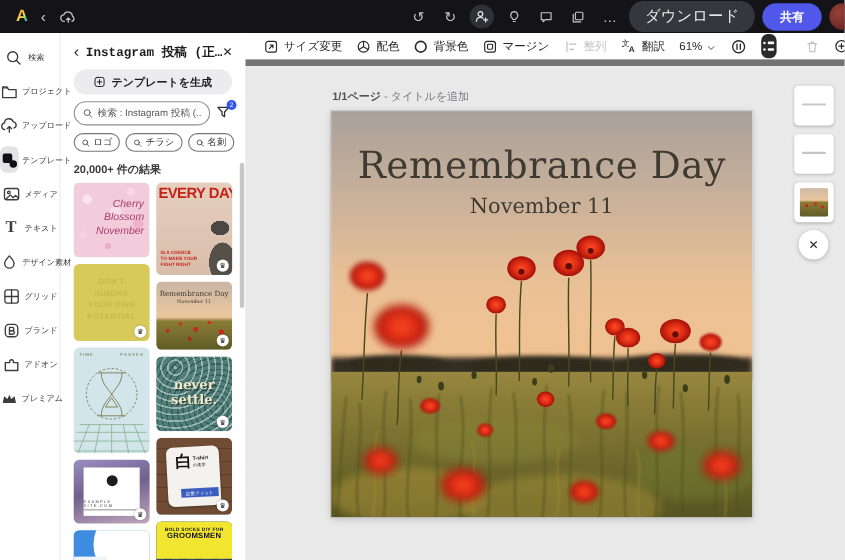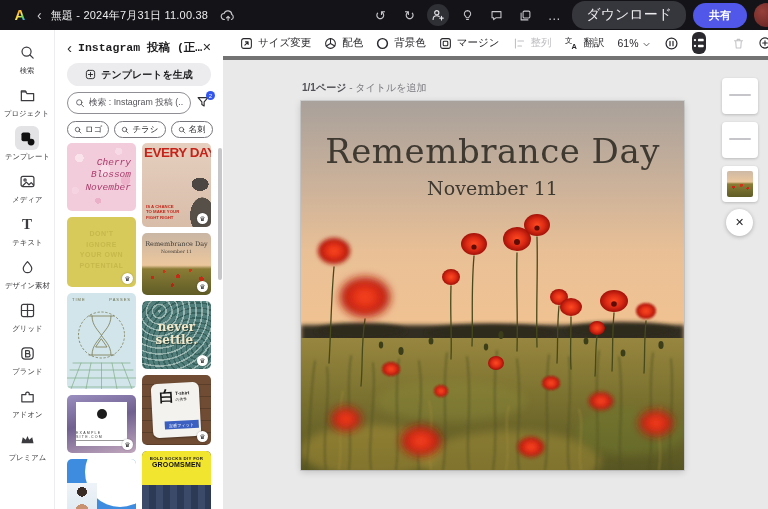--- a/index.html
+++ b/index.html
@@ -20,21 +20,21 @@
   .tb-title { font-size:11px; color:#ececee; letter-spacing:.2px; }
   .tb-icon { width:22px; height:22px; display:flex; align-items:center; justify-content:center; color:#c6c6cb; font-size:13px; }
   .tb-right { margin-left:auto; display:flex; align-items:center; gap:7px; padding-right:0; }
   .chip-circle { background:#2f2f36; border-radius:50%; color:#e4e4e8; }
   .btn-dl { background:#36363d; color:#ececee; font-size:14px; padding:5px 14px; border-radius:13px; white-space:nowrap; }
   .btn-share { background:#5157e8; color:#fff; font-size:11px; font-weight:bold; padding:5px 16px; border-radius:13px; white-space:nowrap; }
   .avatar { width:24px; height:24px; border-radius:50%; background:radial-gradient(circle at 35% 35%, #96403a, #5e1f1e); flex:none; margin-right:-10px; }
 
   
   .rail { position:absolute; top:30px; left:0; bottom:0; width:55px; background:#fff; border-right:1px solid #ededf0; display:flex; flex-direction:column; align-items:center; padding-top:7px; z-index:20; }
-  .rail-item { display:flex; flex-direction:column; align-items:center; gap:1px; padding:3px 0 4px; width:100%; cursor:pointer; }
+  .rail-item { display:flex; flex-direction:row; align-items:center; gap:1px; padding:3px 0 4px; width:100%; cursor:pointer; }
   .rail-icon { width:24px; height:24px; display:flex; align-items:center; justify-content:center; border-radius:6px; color:#3c3c40; }
   .rail-item.active .rail-icon { background:#e3e3e6; color:#101011; }
   .rail-label { font-size:8px; color:#3c3c40; white-space:nowrap; transform:scale(.92); }
   .rail-ticon { font-family:"Liberation Serif",serif; font-size:15px; font-weight:bold; }
 
   
   .panel { position:absolute; top:30px; left:55px; bottom:0; width:168px; background:#fff; padding:8px 12px 0; z-index:19; }
   .panel-head { display:flex; align-items:center; height:18px; }
   .panel-back { font-size:15px; color:#2c2c2e; line-height:1; }
   .panel-title { font-size:11.5px; font-weight:bold; color:#1e1e20; margin-left:6px; white-space:nowrap;font-family:Liberation Mono, monospace; }
@@ -55,21 +55,21 @@
   .panel-sb { position:absolute; top:118px; right:1px; width:4px; height:132px; border-radius:2px; background:#c7c7ca; }
 
   
   .t-cherry { height:68px; background:#f3ccdb;
     background-image:radial-gradient(circle 7px at 18% 22%, #fbe3ec 60%, transparent 61%),
       radial-gradient(circle 6px at 75% 12%, #f8d9e6 60%, transparent 61%),
       radial-gradient(circle 8px at 85% 55%, #eeb3ca 60%, transparent 61%),
       radial-gradient(circle 6px at 12% 70%, #f6d3e1 60%, transparent 61%),
       radial-gradient(circle 5px at 45% 85%, #eab0c8 60%, transparent 61%),
       radial-gradient(circle 9px at 55% 40%, #f9dde9 60%, transparent 61%); }
-  .t-cherry .script { position:absolute; top:14px; right:5px; text-align:right; font-family:Liberation Mono, monospace; font-style:italic; font-size:9.5px; line-height:1.3; color:#a93d6c; }
+  .t-cherry .script { position:absolute; top:14px; right:5px; text-align:right; font-family:Liberation Sans, sans-serif; font-style:italic; font-size:9.5px; line-height:1.3; color:#a93d6c; }
   .t-everyday { height:84px; background:linear-gradient(180deg,#e6cfbf,#d8bda9); }
   .t-everyday .big { position:absolute; top:2px; left:2px; right:0; font-size:13.5px; font-weight:900; letter-spacing:-.5px; color:#c52319; white-space:nowrap; }
   .t-everyday .boxer { position:absolute; right:-8px; bottom:-6px; width:42px; height:58px; background:radial-gradient(ellipse 14px 11px at 55% 16%, #4c4743 60%, transparent 61%), radial-gradient(ellipse 20px 30px at 60% 70%, #565049 60%, transparent 61%); filter:blur(.4px); }
   .t-everyday .body { position:absolute; left:4px; bottom:6px; width:34px; font-size:4.3px; font-weight:bold; color:#c5261b; line-height:1.35; }
   .t-yellow { height:70px; background:#d7ca5b; }
   .t-yellow .faint { position:absolute; inset:12px 8px; font-size:7px; font-weight:800; color:#c6b84b; text-align:center; line-height:1.5; letter-spacing:.5px; }
   .t-hourglass { height:96px; background:#d2e5ea; }
   .t-hourglass .corner { position:absolute; top:4px; font-size:4px; letter-spacing:1px; color:#6e6e4a; }
   .t-hourglass .cl { left:5px; } .t-hourglass .cr { right:5px; }
   .t-example { height:58px; background:linear-gradient(165deg,#9a8fc0 0%,#70608f 45%,#c2a8be 100%); }
@@ -100,21 +100,21 @@
   .t-tshirt .tt { position:absolute; left:24px; top:8px; font-size:4.6px; font-weight:bold; color:#141414; }
   .t-tshirt .ts { position:absolute; left:24px; top:14px; font-size:3.8px; color:#141414; }
   .t-tshirt .ribbon { position:absolute; left:12px; bottom:8px; background:#3a5fc0; color:#fff; font-size:4.2px; padding:1.5px 4px; }
   .t-groomsmen { height:80px; background:#2c3a55; background-image:repeating-linear-gradient(90deg,#3a4a68 0 7px, #2c3a55 7px 14px); }
   .t-groomsmen .yellow-top { position:absolute; top:0; left:0; right:0; height:34px; background:#f2e52f; text-align:center; padding-top:5px; }
   .t-groomsmen .gs { font-size:4.4px; font-weight:bold; color:#151515; letter-spacing:.3px; }
   .t-groomsmen .gb { font-size:7px; font-weight:900; color:#111; letter-spacing:.2px; }
 
   
   .main { position:absolute; top:30px; left:223px; right:0; bottom:0; background:#e9e9ea; }
-  .toolbar { position:absolute; top:0; left:0; right:0; height:30px; background:#fff; border-bottom:4px solid #737373; display:flex; align-items:center; gap:13px; padding:0 12px 0 17px; z-index:10; }
+  .toolbar { position:absolute; top:0; left:0; right:0; height:30px; background:#fff; border-bottom:6px solid #737373; display:flex; align-items:center; gap:13px; padding:0 12px 0 17px; z-index:10; }
   .tool { display:flex; align-items:center; gap:5px; font-size:10.5px; color:#28282c; cursor:pointer; white-space:nowrap; }
   .tool.disabled { color:#bfbfc3; cursor:default; }
   .zoom-ctl { display:flex; align-items:flex-end; gap:3px; font-size:10.5px; color:#28282c; margin-left:auto; cursor:pointer; }
   .pages-btn { width:22px; height:22px; border-radius:6px; background:#2a2a2e; display:flex; align-items:center; justify-content:center; cursor:pointer; }
   .tb-sep { width:1px; height:16px; background:#e2e2e5; }
   .icon-btn { display:flex; align-items:center; justify-content:center; color:#28282c; cursor:pointer; }
   .icon-btn.disabled { color:#c3c3c7; cursor:default; }
 
   .page-label { position:absolute; top:51px; left:79px; font-size:10px; color:#7a7a7f; }
   .page-label .pl-strong { color:#515155; font-weight:bold; }
@@ -138,21 +138,20 @@
 </style>
 </head>
 <body>
 
 <div class="screen">
 
   <div class="topbar">
     <div class="tb-left">
       <div class="logo-a">A</div>
       <span class="tb-back">‹</span>
-      <span class="tb-title">無題 - 2024年7月31日 11.00.38</span>
       <span class="tb-icon">
         <svg class="s" width="16" height="13" viewBox="0 0 18 14">
             <path d="M5 11.5 a3.4 3.4 0 0 1 -.4-6.8 A4.5 4.5 0 0 1 13.3 6 a3 3 0 0 1 -.4 5.5"></path>
             <path d="M7.3 9.7 l1.8-1.8 1.8 1.8 M9.1 8.2 v4.2"></path>
           </svg>
       </span>
     </div>
     <div class="tb-right">
       <span class="tb-icon">↺</span>
       <span class="tb-icon">↻</span>
@@ -199,20 +198,29 @@
     </div>
     <div class="rail-item">
       <span class="rail-icon">
           <svg class="s" width="17" height="17" viewBox="0 0 18 18">
             <path d="M2.5 5.2 h4.6 l1.4 1.7 h7 v7.6 h-13 z"></path>
             <path d="M2.5 5.2 v-1 h4.2 l.7.8"></path>
           </svg>
         </span>
       <span class="rail-label">プロジェクト</span>
     </div>
+    <div class="rail-item">
+      <span class="rail-icon">
+          <svg class="s" width="17" height="17" viewBox="0 0 18 18">
+            <path d="M4.6 12.6 a3.3 3.3 0 0 1 -.3-6.5 a4.3 4.3 0 0 1 8.4-1 a3 3 0 0 1 .9 5.8"></path>
+            <path d="M9 15 v-5.4 M6.8 11.6 L9 9.4 l2.2 2.2"></path>
+          </svg>
+        </span>
+      <span class="rail-label">アップロード</span>
+    </div>
     <div class="rail-item active">
       <span class="rail-icon">
           <svg class="f" width="17" height="17" viewBox="0 0 18 18">
             <rect x="2.6" y="2.6" width="9.2" height="9.2" rx="2"></rect>
             <circle cx="12.8" cy="12.8" r="3.6"></circle>
           </svg>
         </span>
       <span class="rail-label">テンプレート</span>
     </div>
     <div class="rail-item">
@@ -321,20 +329,21 @@
       </div>
       <div class="chip">
         <svg class="s" width="8" height="8" viewBox="0 0 16 16">
             <circle cx="7" cy="7" r="4.4"></circle>
             <path d="M10.4 10.4 L14 14"></path>
           </svg>
         <span>名刺</span>
       </div>
     </div>
 
+    <div class="results">20,000+ 件の結果</div>
 
     <div class="grid">
 
       <div class="gcol">
         <div class="card t-cherry">
           <div class="script">
             <div>Cherry</div>
             <div>Blossom</div>
             <div>November</div>
           </div>

